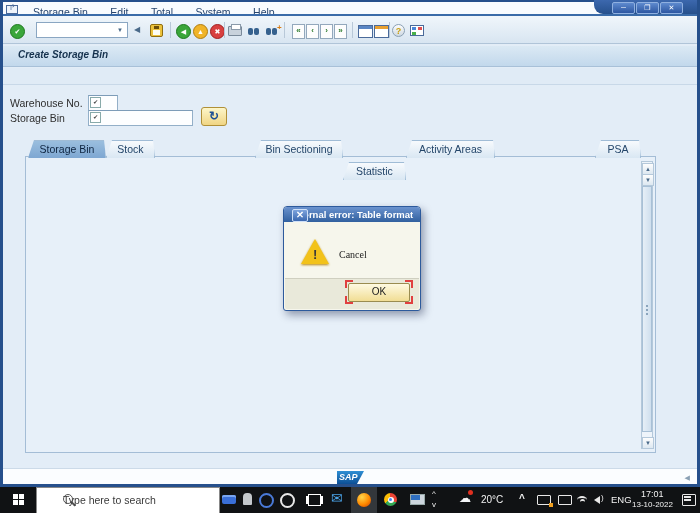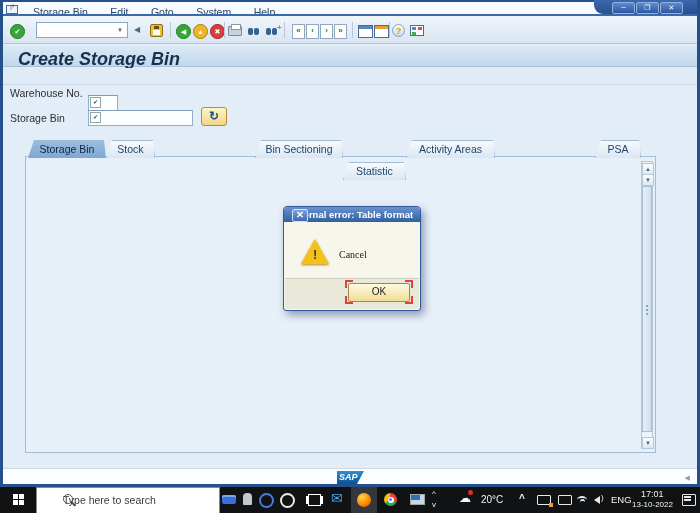--- a/index.html
+++ b/index.html
@@ -27,21 +27,21 @@
   .binoc{top:12px;width:5px;height:7px;background:#36618e;border-radius:2px;box-shadow:6px 0 0 #36618e;}
   .plus{position:absolute;top:7px;font-size:8px;color:#d87a10;font-weight:bold;}
   .pageic{position:absolute;top:8px;width:11px;height:13px;background:#fdfdfd;border:1px solid #93a8bc;font-size:8px;line-height:12px;text-align:center;color:#2c7a2c;font-weight:bold;}
   .winic{position:absolute;top:9px;width:13px;height:11px;background:#fff;border:1px solid #4a6a9a;}
   .winic i{position:absolute;left:0;top:0;width:100%;height:3px;background:#5a86c4;}
   .helpc{left:392px;top:8px;width:13px;height:13px;border-radius:50%;background:linear-gradient(#fdfdfd,#cdd8e2);border:1px solid #8aa0b4;color:#caa010;font-weight:bold;font-size:9px;line-height:12px;text-align:center;}
   .custic{left:410px;top:9px;width:14px;height:11px;background:#fff;border:1px solid #4a6a9a;}
   .custic i{position:absolute;width:4px;height:3px;}
   
   .stitle{left:0;top:46px;width:700px;height:21px;background:linear-gradient(#dbe9f4,#c2d8ec);border-bottom:1px solid #a8c0d8;}
-  .stitle span{position:absolute;left:18px;top:3px;font-size:18px;font-weight:bold;font-style:italic;color:#16324e;text-align:center;}
+  .stitle span{position:absolute;left:18px;top:3px;font-size:10px;font-weight:bold;font-style:italic;color:#16324e;text-align:center;}
   .apptb{left:0;top:68px;width:700px;height:17px;background:#e0ebf6;border-bottom:1px solid #c8d8e8;}
   .lab{position:absolute;font-size:10.5px;color:#2e2e2e;line-height:13px;white-space:nowrap;}
   .fld{position:absolute;height:14px;background:#fdfeff;border:1px solid #93afc8;border-top-color:#7d9cb8;font-family:"DejaVu Sans Mono",monospace;font-size:9px;line-height:12px;padding:0 2px;color:#1a1a1a;overflow:hidden;}
   .fld.gray{background:#f1f5f8;}
   .req{position:absolute;left:1px;top:1px;width:9px;height:9px;border:1px solid #8aa;background:#fff;font-size:7px;line-height:9px;color:#444;text-align:center;}
   .refreshbtn{left:201px;top:107px;width:26px;height:19px;background:linear-gradient(#fdf6c9,#f0d584);border:1px solid #b09038;border-radius:3px;color:#1d4f94;font-weight:bold;font-size:12px;line-height:17px;text-align:center;}
   
   .tab{position:absolute;top:140px;height:17px;font-size:10.5px;line-height:17px;text-align:center;color:#24466a;background:linear-gradient(#f7fafd,#d9e7f3);border:1px solid #a0bcd6;border-bottom:none;clip-path:polygon(6px 0,calc(100% - 2px) 0,100% 100%,0 100%);z-index:5;}
   .tab.active{background:linear-gradient(#9abede,#7ea7d2);color:#0e2440;z-index:6;}
   .panel{left:25px;top:156px;width:631px;height:297px;background:#e7f0f9;border:1px solid #a4bdd6;z-index:1;}
@@ -103,21 +103,21 @@
   <div class="abs win-border" style="left:0;top:0;width:3px;height:487px;"></div>
   <div class="abs win-border" style="left:697px;top:0;width:3px;height:487px;"></div>
   <div class="abs win-border" style="left:0;top:484px;width:700px;height:3px;"></div>
 
   <div class="abs menubar">
     <span class="abs appicon">
         <span>↱</span>
       </span>
     <span class="menu-item" style="margin-left:24px;">Storage Bin</span>
     <span class="menu-item">Edit</span>
-    <span class="menu-item">Goto</span>
+    <span class="menu-item">Total</span>
     <span class="menu-item">System</span>
     <span class="menu-item">Help</span>
   </div>
   <div class="abs caption">
     <span class="winbtn" style="left:18px;">─</span>
     <span class="winbtn" style="left:42px;">❐</span>
     <span class="winbtn" style="left:66px;">✕</span>
   </div>
 
   <div class="abs toolbar">
@@ -158,21 +158,21 @@
         <i style="left:7px;top:1px;background:#e05050;"></i>
         <i style="left:1px;top:6px;background:#48b048;"></i>
       </span>
   </div>
 
   <div class="abs stitle">
     <span>Create Storage Bin</span>
   </div>
   <div class="abs apptb"></div>
 
-  <span class="lab" style="left:10px;top:87px;">Warehouse No.</span>
+  <span class="lab" style="left:10px;top:97px;">Warehouse No.</span>
   <div class="fld" style="left:88px;top:95px;width:24px;">
       <span class="req">✔</span>
     </div>
   <span class="lab" style="left:10px;top:112px;">Storage Bin</span>
   <div class="fld" style="left:88px;top:110px;width:99px;">
       <span class="req">✔</span>
     </div>
   <div class="abs refreshbtn">↻</div>
 
   <div class="tab active" style="left:28px;width:76px;">Storage Bin</div>

